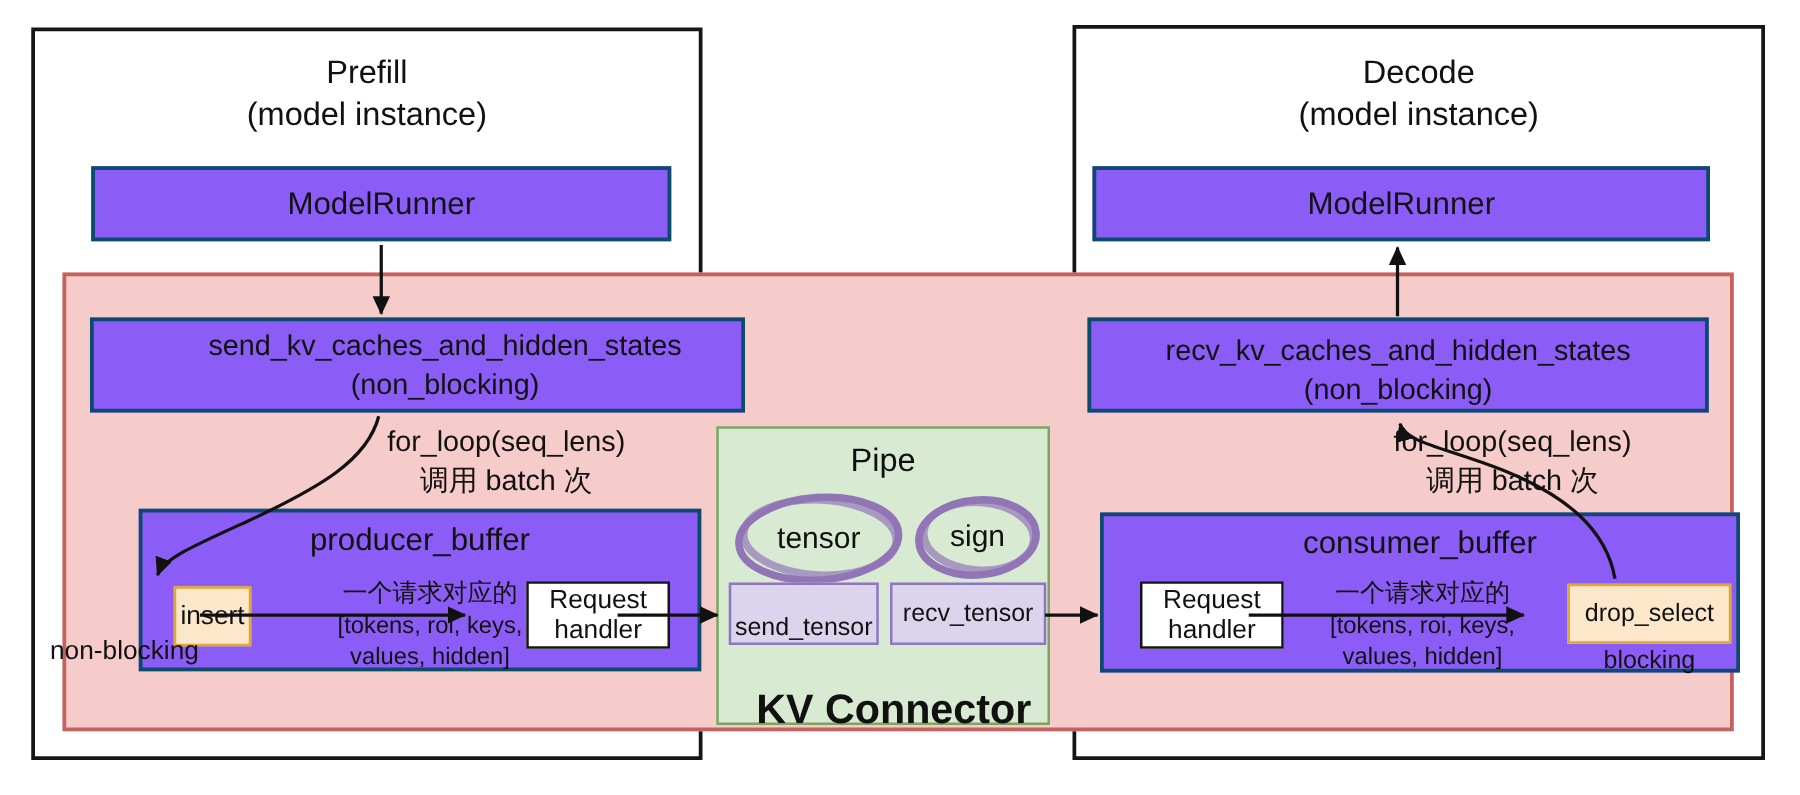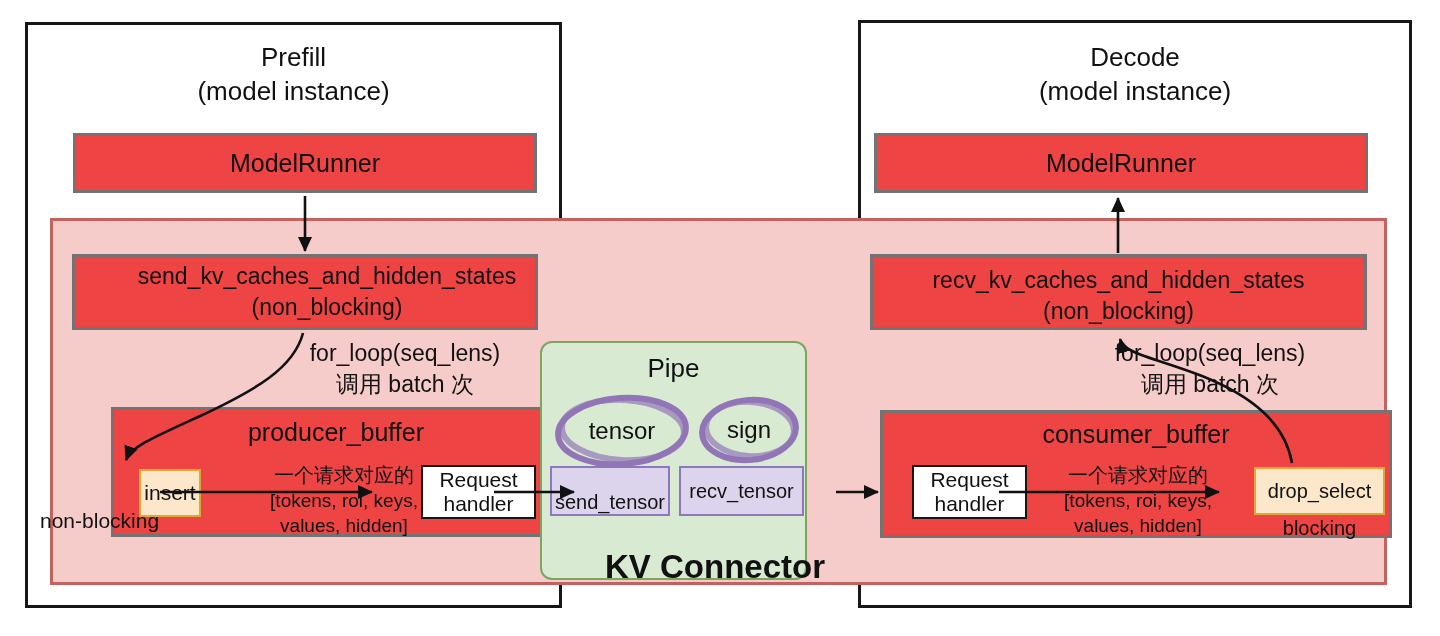--- a/index.html
+++ b/index.html
@@ -1,20 +1,20 @@
 <!DOCTYPE html>
 <html><head>
 <meta charset="utf-8">
 <style>
   html,body{margin:0;padding:0;background:#fff;}
   .canvas{position:relative;width:1440px;height:636px;background:#ffffff;
     font-family:"Liberation Sans",sans-serif;color:#111;overflow:hidden;}
   .abs{position:absolute;box-sizing:border-box;}
   .outer{border:3px solid #161616;background:#ffffff;}
-  .wbox{border:3px solid #737373;background:#ef4444;}
+  .wbox{border:3px solid #0c4a6e;background:#8b5cf6;}
   .smbox{border:2.5px solid #161616;background:#ffffff;}
   .center{display:flex;flex-direction:column;align-items:center;justify-content:center;text-align:center;}
   .kvregion{background:#f6cccb;border:3px solid #c4625f;}
   .pipebox{background:#d9ead3;border:2.5px solid #7ca55f;}
   .purplebox{background:#dcd3ec;border:2px solid #8d78bc;}
   .orangebox{background:#fce7cb;border:2.5px solid #dfa733;}
   .t26{font-size:26px;line-height:34px;}
   .t25{font-size:25px;}
   .t24{font-size:24px;}
   .t23{font-size:23px;line-height:31px;}
@@ -47,21 +47,21 @@
 
   <div class="abs wbox center t25" style="left:73px;top:133px;width:464px;height:60px;">
     <div>ModelRunner</div>
   </div>
   <div class="abs wbox center t25" style="left:874px;top:133px;width:494px;height:60px;">
     <div>ModelRunner</div>
   </div>
 
   <div class="abs kvregion" style="left:50px;top:218px;width:1337px;height:367px;"></div>
 
-  <div class="abs wbox center t23" style="left:72px;top:254px;width:466px;height:76px;padding-left:44px;">
+  <div class="abs wbox center t23" style="left:72px;top:254px;width:524px;height:76px;padding-left:44px;">
     <div>send_kv_caches_and_hidden_states</div>
     <div>(non_blocking)</div>
   </div>
   <div class="abs wbox center t23" style="left:870px;top:254px;width:497px;height:76px;justify-content:flex-end;">
     <div>recv_kv_caches_and_hidden_states</div>
     <div>(non_blocking)</div>
   </div>
 
   <div class="abs center t23" style="left:280px;top:338px;width:250px;">
     <div>for_loop(seq_lens)</div>
@@ -82,21 +82,21 @@
       <div>[tokens, roi,  keys,</div>
       <div>values, hidden]</div>
     </div>
     <div class="abs smbox center t21" style="left:307px;top:55px;width:115px;height:54px;">
       <div>Request</div>
       <div>handler</div>
     </div>
   </div>
   <div class="abs t21" style="left:40px;top:509px;">non-blocking</div>
 
-  <div class="abs pipebox" style="left:540px;top:341px;width:267px;height:239px;border-radius:12px;">
+  <div class="abs pipebox" style="left:573px;top:341px;width:267px;height:239px;">
     <div class="bufftitle t26" style="top:8px;font-size:26px;">Pipe</div>
     <svg class="abs" style="left:0;top:0;" width="267" height="196">
       <g fill="none" stroke="#8b6cb4" stroke-width="6" stroke-linecap="round" opacity="0.92">
         <ellipse cx="80" cy="88" rx="64" ry="33" transform="rotate(-4 80 88)"></ellipse>
         <ellipse cx="81" cy="87" rx="61" ry="30" transform="rotate(3 81 87)" opacity="0.7"></ellipse>
         <ellipse cx="207" cy="87" rx="47" ry="30" transform="rotate(-5 207 87)"></ellipse>
         <ellipse cx="208" cy="86" rx="44" ry="27" transform="rotate(4 208 86)" opacity="0.7"></ellipse>
       </g>
     </svg>
     <div class="abs center t24" style="left:20px;top:74px;width:120px;height:28px;">tensor</div>

